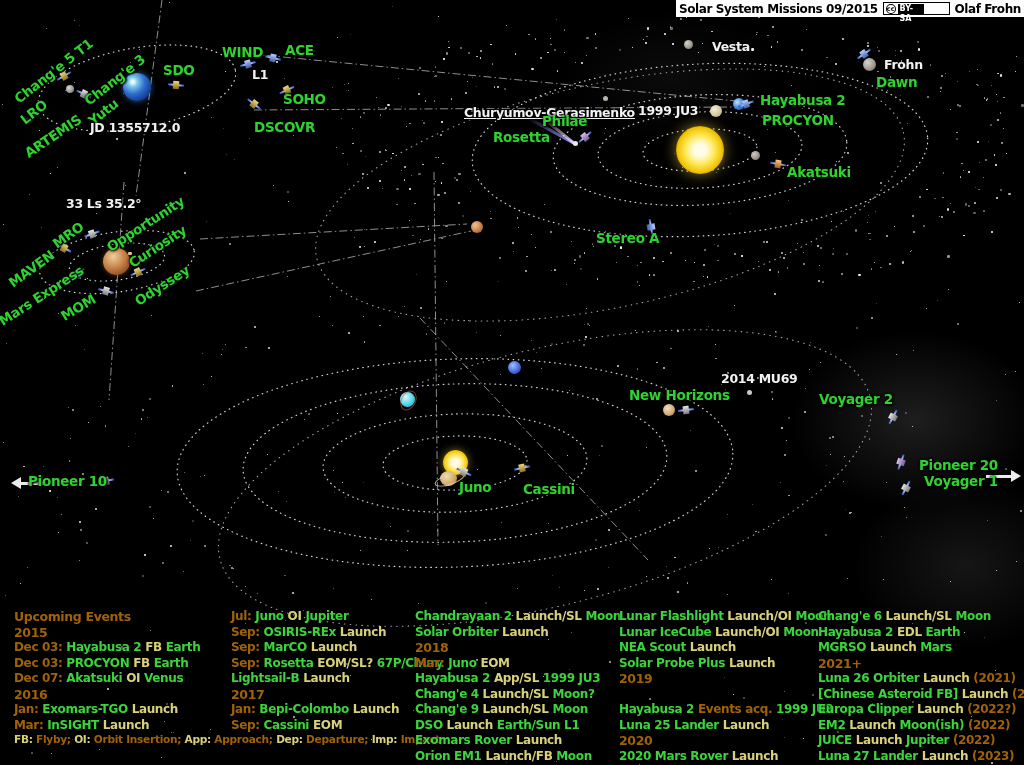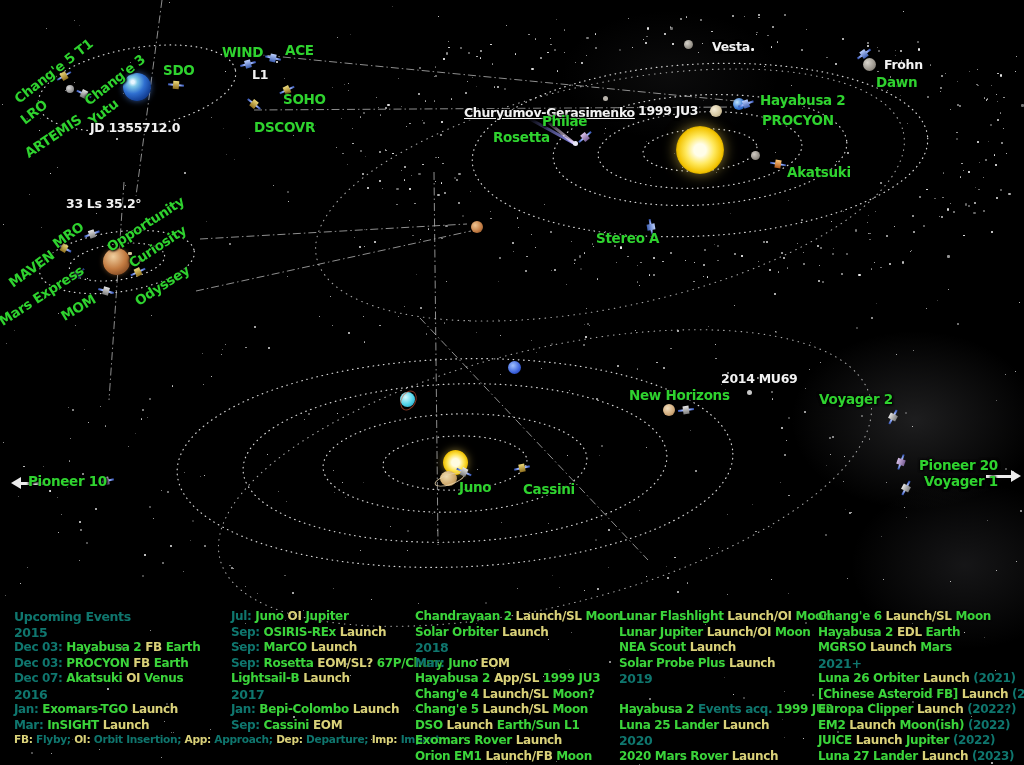--- a/index.html
+++ b/index.html
@@ -73,21 +73,21 @@
   #titlebar .t{color:#000;font-weight:bold;font-size:12px;white-space:nowrap;letter-spacing:-0.4px;}
   .badge{display:inline-flex;align-items:center;border:1px solid #000;background:#fff;height:13px;padding:1px 2px;gap:2px;box-sizing:border-box;}
   .badge .cc{width:10px;height:10px;border:1.2px solid #000;border-radius:50%;font-size:6.5px;line-height:8px;text-align:center;color:#000;font-weight:bold;box-sizing:border-box;}
   .badge .bysa{background:#000;color:#fff;font-size:8px;font-weight:bold;padding:0 2px;line-height:10px;height:10px;}
   .badge .sp{width:24px;height:10px;}
   
   .evline{position:absolute;font-size:12px;font-weight:bold;white-space:nowrap;letter-spacing:-0.35px;
      text-shadow:0 0 2px #000;}
   .evline.small{font-size:10.6px;letter-spacing:-0.3px;}
   .evline.hdr{font-size:12.5px;}
-  .ew{color:#0f766e}.eg{color:#3bd43b}.ey{color:#d9d179}
+  .ew{color:#a16207}.eg{color:#3bd43b}.ey{color:#d9d179}
 </style>
 </head>
 <body>
 
 <div id="screen">
 
   <div id="nebulae">
     <div class="neb" id="neb1"></div>
     <div class="neb" id="neb2"></div>
     <div class="neb" id="neb3"></div>
@@ -935,20 +935,29 @@
       <span class="maplabel g" style="left: 919px; top: 457px;">Pioneer 20</span>
       <span class="maplabel g" style="left: 924px; top: 473px;">Voyager 1</span>
       <span class="maplabel g" style="left: 28px; top: 473px;">Pioneer 10</span>
       <span class="maplabel g" style="left: 459px; top: 479px;">Juno</span>
       <span class="maplabel g" style="left: 523px; top: 481px;">Cassini</span>
     </div>
 
   <div class="arrow" id="arrow-right"></div>
   <div class="arrow" id="arrow-left"></div>
 
+  <div id="titlebar">
+    <span class="t">Solar System Missions 09/2015</span>
+    <span class="badge">
+      <span class="cc">cc</span>
+      <span class="bysa">BY-SA</span>
+      <span class="sp"></span>
+    </span>
+    <span class="t">Olaf Frohn</span>
+  </div>
 
   <div id="events">
       <div class="evline hdr" style="left: 14px; top: 609px;"><span class="ew">Upcoming Events</span></div>
       <div class="evline hdr" style="left: 14px; top: 624.5px;"><span class="ew">2015</span></div>
       <div class="evline" style="left: 14px; top: 640px;"><span class="ew">Dec 03: </span><span class="eg">Hayabusa 2 </span><span class="ey">FB </span><span class="eg">Earth</span></div>
       <div class="evline" style="left: 14px; top: 655.5px;"><span class="ew">Dec 03: </span><span class="eg">PROCYON </span><span class="ey">FB </span><span class="eg">Earth</span></div>
       <div class="evline" style="left: 14px; top: 671px;"><span class="ew">Dec 07: </span><span class="eg">Akatsuki </span><span class="ey">OI </span><span class="eg">Venus</span></div>
       <div class="evline hdr" style="left: 14px; top: 686.5px;"><span class="ew">2016</span></div>
       <div class="evline" style="left: 14px; top: 702px;"><span class="ew">Jan: </span><span class="eg">Exomars-TGO </span><span class="ey">Launch</span></div>
       <div class="evline" style="left: 14px; top: 717.5px;"><span class="ew">Mar: </span><span class="eg">InSIGHT </span><span class="ey">Launch</span></div>
@@ -960,26 +969,26 @@
       <div class="evline" style="left: 231px; top: 671px;"><span class="eg">Lightsail-B </span><span class="ey">Launch</span></div>
       <div class="evline hdr" style="left: 231px; top: 686.5px;"><span class="ew">2017</span></div>
       <div class="evline" style="left: 231px; top: 702px;"><span class="ew">Jan: </span><span class="eg">Bepi-Colombo </span><span class="ey">Launch</span></div>
       <div class="evline" style="left: 231px; top: 717.5px;"><span class="ew">Sep: </span><span class="eg">Cassini </span><span class="ey">EOM</span></div>
       <div class="evline" style="left: 415px; top: 609px;"><span class="eg">Chandrayaan 2 </span><span class="ey">Launch/SL </span><span class="eg">Moon</span></div>
       <div class="evline" style="left: 415px; top: 624.5px;"><span class="eg">Solar Orbiter </span><span class="ey">Launch</span></div>
       <div class="evline hdr" style="left: 415px; top: 640px;"><span class="ew">2018</span></div>
       <div class="evline" style="left: 415px; top: 655.5px;"><span class="ew">Mar: </span><span class="eg">Juno </span><span class="ey">EOM</span></div>
       <div class="evline" style="left: 415px; top: 671px;"><span class="eg">Hayabusa 2 </span><span class="ey">App/SL </span><span class="eg">1999 JU3</span></div>
       <div class="evline" style="left: 415px; top: 686.5px;"><span class="eg">Chang'e 4 </span><span class="ey">Launch/SL </span><span class="eg">Moon?</span></div>
-      <div class="evline" style="left: 415px; top: 702px;"><span class="eg">Chang'e 5 </span><span class="ey">Launch/SL </span><span class="eg">Moon</span></div>
+      <div class="evline" style="left: 415px; top: 702px;"><span class="eg">Chang'e 9 </span><span class="ey">Launch/SL </span><span class="eg">Moon</span></div>
       <div class="evline" style="left: 415px; top: 717.5px;"><span class="eg">DSO </span><span class="ey">Launch </span><span class="eg">Earth/Sun L1</span></div>
       <div class="evline" style="left: 415px; top: 733px;"><span class="eg">Exomars Rover </span><span class="ey">Launch</span></div>
       <div class="evline" style="left: 415px; top: 748.5px;"><span class="eg">Orion EM1 </span><span class="ey">Launch/FB </span><span class="eg">Moon</span></div>
       <div class="evline" style="left: 619px; top: 609px;"><span class="eg">Lunar Flashlight </span><span class="ey">Launch/OI </span><span class="eg">Moon</span></div>
-      <div class="evline" style="left: 619px; top: 624.5px;"><span class="eg">Lunar Jupiter </span><span class="ey">Launch/OI </span><span class="eg">Moon</span></div>
+      <div class="evline" style="left: 619px; top: 624.5px;"><span class="eg">Lunar IceCube </span><span class="ey">Launch/OI </span><span class="eg">Moon</span></div>
       <div class="evline" style="left: 619px; top: 640px;"><span class="eg">NEA Scout </span><span class="ey">Launch</span></div>
       <div class="evline" style="left: 619px; top: 655.5px;"><span class="eg">Solar Probe Plus </span><span class="ey">Launch</span></div>
       <div class="evline hdr" style="left: 619px; top: 671px;"><span class="ew">2019</span></div>
       <div class="evline" style="left: 619px; top: 702px;"><span class="eg">Hayabusa 2 </span><span class="ew">Events acq. </span><span class="eg">1999 JU3</span></div>
       <div class="evline" style="left: 619px; top: 717.5px;"><span class="eg">Luna 25 Lander </span><span class="ey">Launch</span></div>
       <div class="evline hdr" style="left: 619px; top: 733px;"><span class="ew">2020</span></div>
       <div class="evline" style="left: 619px; top: 748.5px;"><span class="eg">2020 Mars Rover </span><span class="ey">Launch</span></div>
       <div class="evline" style="left: 818px; top: 609px;"><span class="eg">Chang'e 6 </span><span class="ey">Launch/SL </span><span class="eg">Moon</span></div>
       <div class="evline" style="left: 818px; top: 624.5px;"><span class="eg">Hayabusa 2 </span><span class="ey">EDL </span><span class="eg">Earth</span></div>
       <div class="evline" style="left: 818px; top: 640px;"><span class="eg">MGRSO </span><span class="ey">Launch </span><span class="eg">Mars</span></div>

